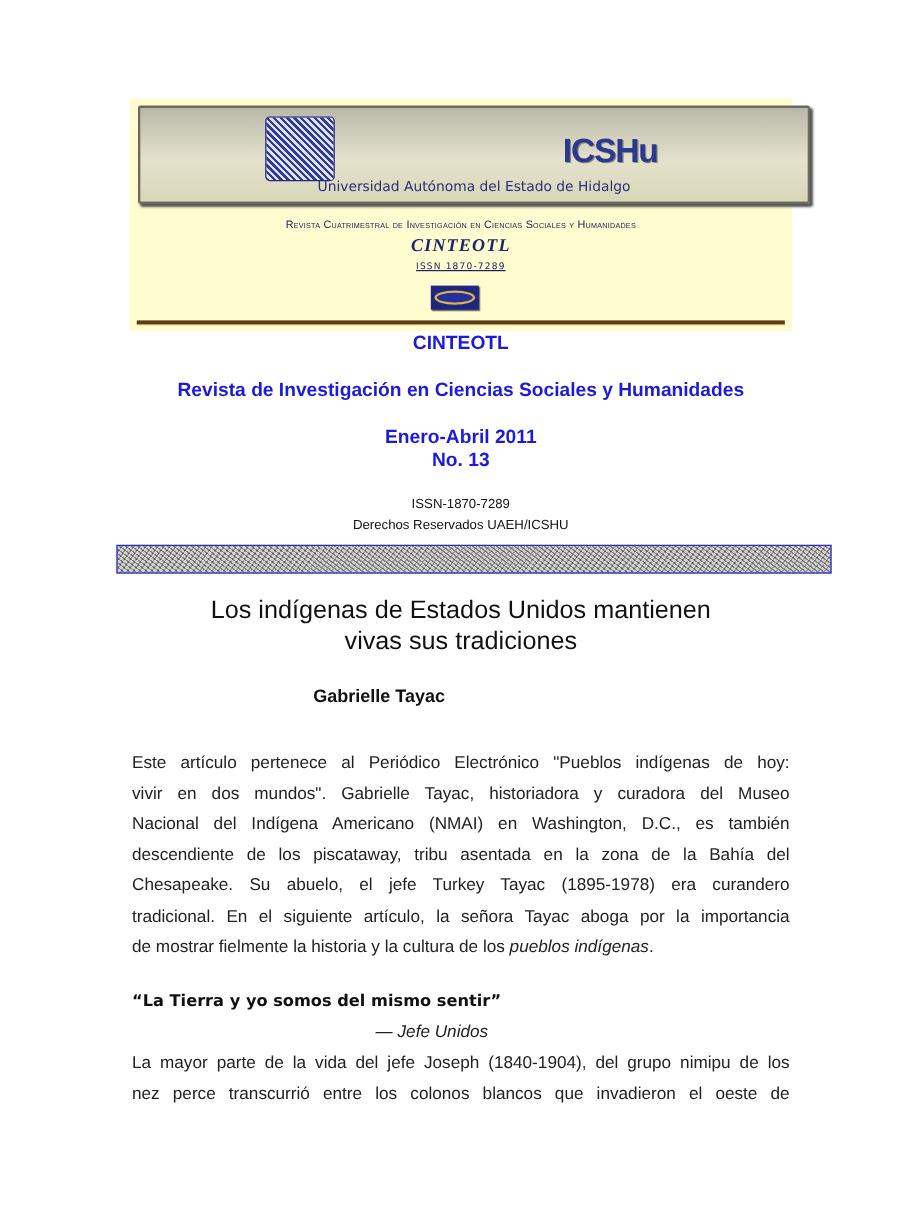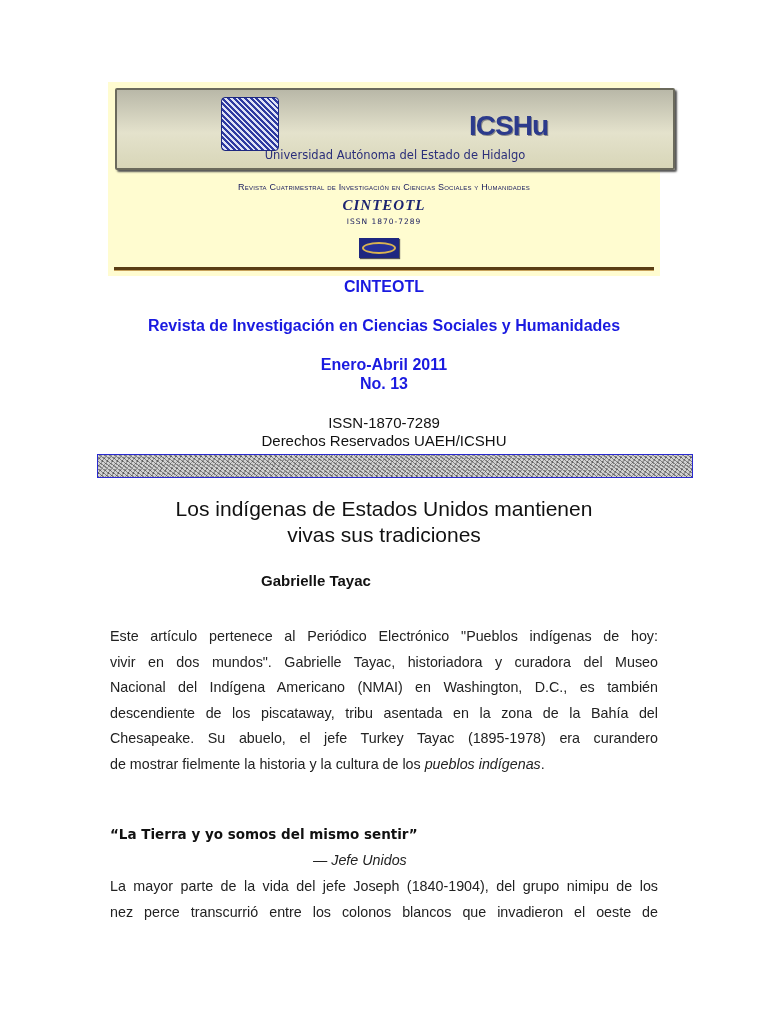--- a/index.html
+++ b/index.html
@@ -97,20 +97,21 @@
     .issn-small {
       position: absolute;
       left: 0;
       width: 100%;
       top: 135px;
       text-align: center;
       font-family: "DejaVu Sans", sans-serif;
       font-size: 7.5px;
       letter-spacing: 1px;
       color: #1e2060;
+      text-decoration: underline;
     }
     .badge {
       position: absolute;
       left: 251px;
       top: 156px;
       width: 40px;
       height: 20px;
       background: #1e2780;
       box-shadow: 1px 1px 1px #555;
     }
@@ -142,21 +143,21 @@
       color: #1a1ae0;
       font-weight: bold;
       font-size: 16px;
     }
     .meta-black {
       position: absolute;
       left: 0;
       width: 768px;
       text-align: center;
       color: #111;
-      font-size: 15px;
+      font-size: 11px;
     }
     .texture-rule {
       position: absolute;
       left: 97px;
       top: 454px;
       width: 596px;
       height: 24px;
       border: 1px solid #2a2ad0;
       box-sizing: border-box;
       background:
@@ -253,20 +254,21 @@
   <div>vivas sus tradiciones</div>
 </div>
 <div class="author">Gabrielle Tayac</div>
 
 <div class="para" style="top:624px;">
   <span class="line">Este artículo pertenece al Periódico Electrónico "Pueblos indígenas de hoy:</span>
   <span class="line">vivir en dos mundos". Gabrielle Tayac, historiadora y curadora del Museo</span>
   <span class="line">Nacional del Indígena Americano (NMAI) en Washington, D.C., es también</span>
   <span class="line">descendiente de los piscataway, tribu asentada en la zona de la Bahía del</span>
   <span class="line">Chesapeake.  Su abuelo, el jefe Turkey Tayac (1895-1978) era curandero</span>
+  <span class="line">tradicional.  En el siguiente artículo, la señora Tayac aboga por la importancia</span>
   <span class="line last"><span>de mostrar fielmente la historia y la cultura de los </span><em>pueblos indígenas</em><span>.</span></span>
 </div>
 
 <div class="quote">“La Tierra y yo somos del mismo sentir”</div>
 <div class="quote-author">—  Jefe Unidos</div>
 
 <div class="para" style="top:874px;">
   <span class="line">La mayor parte de la vida del jefe Joseph (1840-1904), del grupo nimipu de los</span>
   <span class="line">nez perce transcurrió entre los colonos blancos que invadieron el oeste de</span>
 </div>

